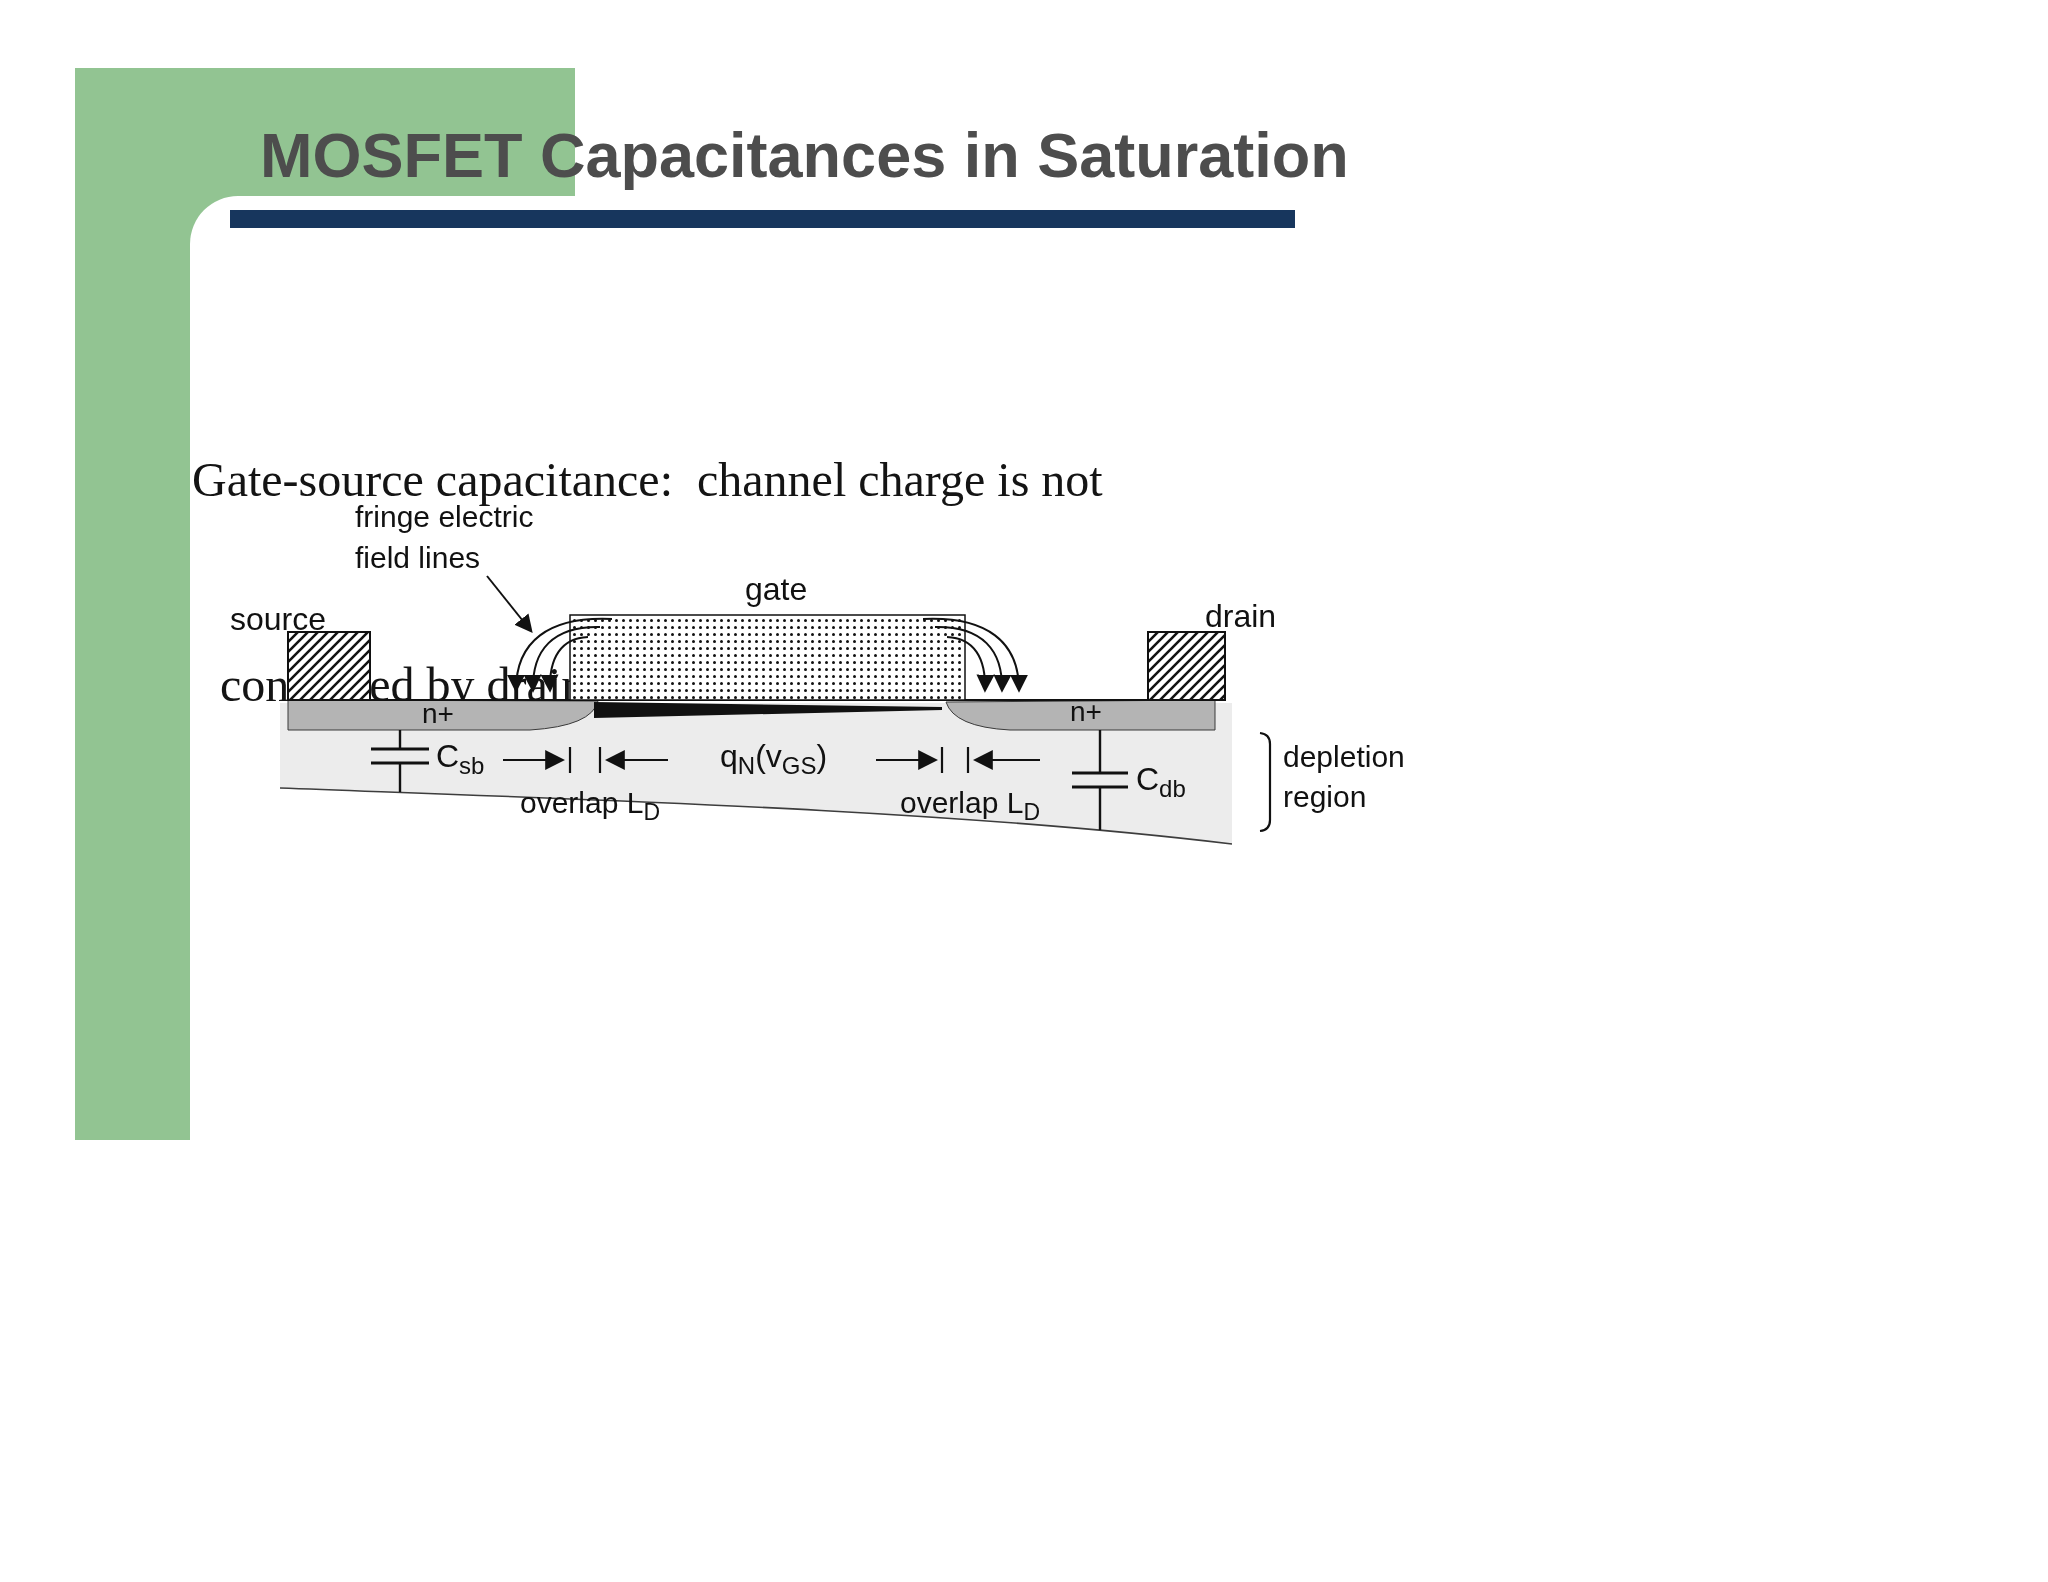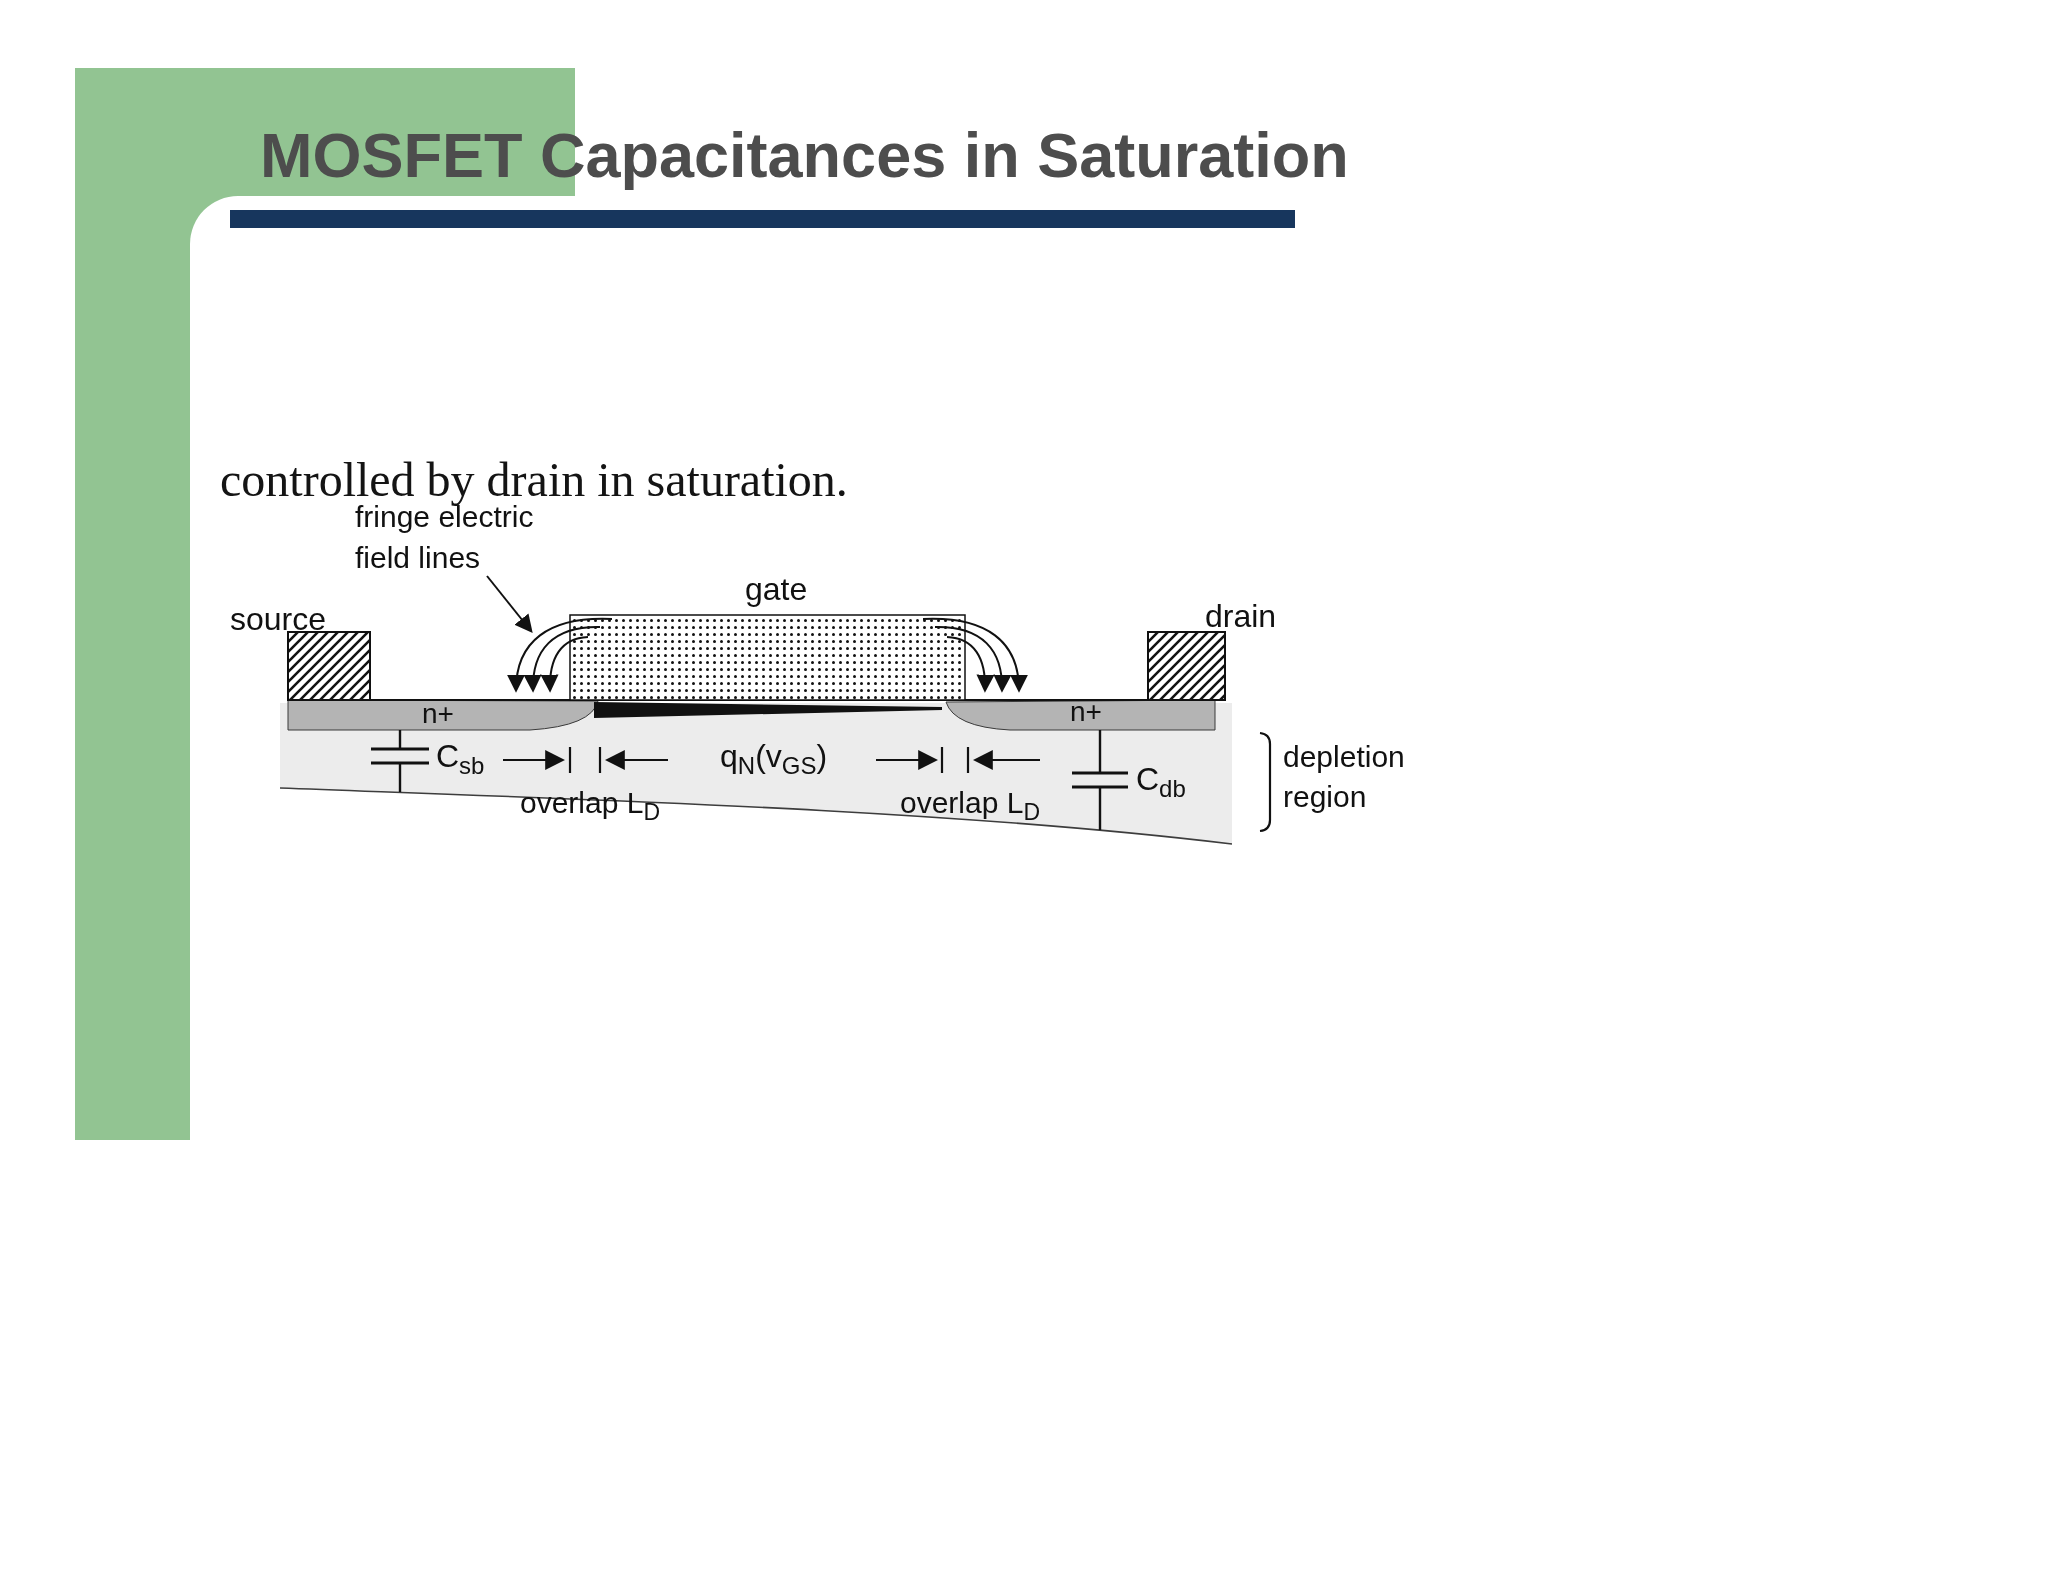--- a/index.html
+++ b/index.html
@@ -27,20 +27,21 @@
 <div class="slide">
 
   <div class="green-top"></div>
   <div class="green-side"></div>
   <div class="content-panel"></div>
 
   <h1 class="title">MOSFET Capacitances in Saturation</h1>
   <div class="rule"></div>
 
   <div class="body-text">
+    <div>Gate-source capacitance:  channel charge is not</div>
     <div class="indent">controlled by drain in saturation.</div>
   </div>
 
   <svg class="diagram" viewBox="0 0 1300 430" xmlns="http://www.w3.org/2000/svg">
     <defs>
       <marker id="arrow" markerWidth="9" markerHeight="9" viewBox="0 0 10 10" refX="8.5" refY="5" orient="auto">
         <path d="M0,0 L10,5 L0,10 Z" fill="#111"></path>
       </marker>
       <pattern id="hatch" width="10" height="10" patternUnits="userSpaceOnUse">
         <rect width="10" height="10" fill="#fff"></rect>

